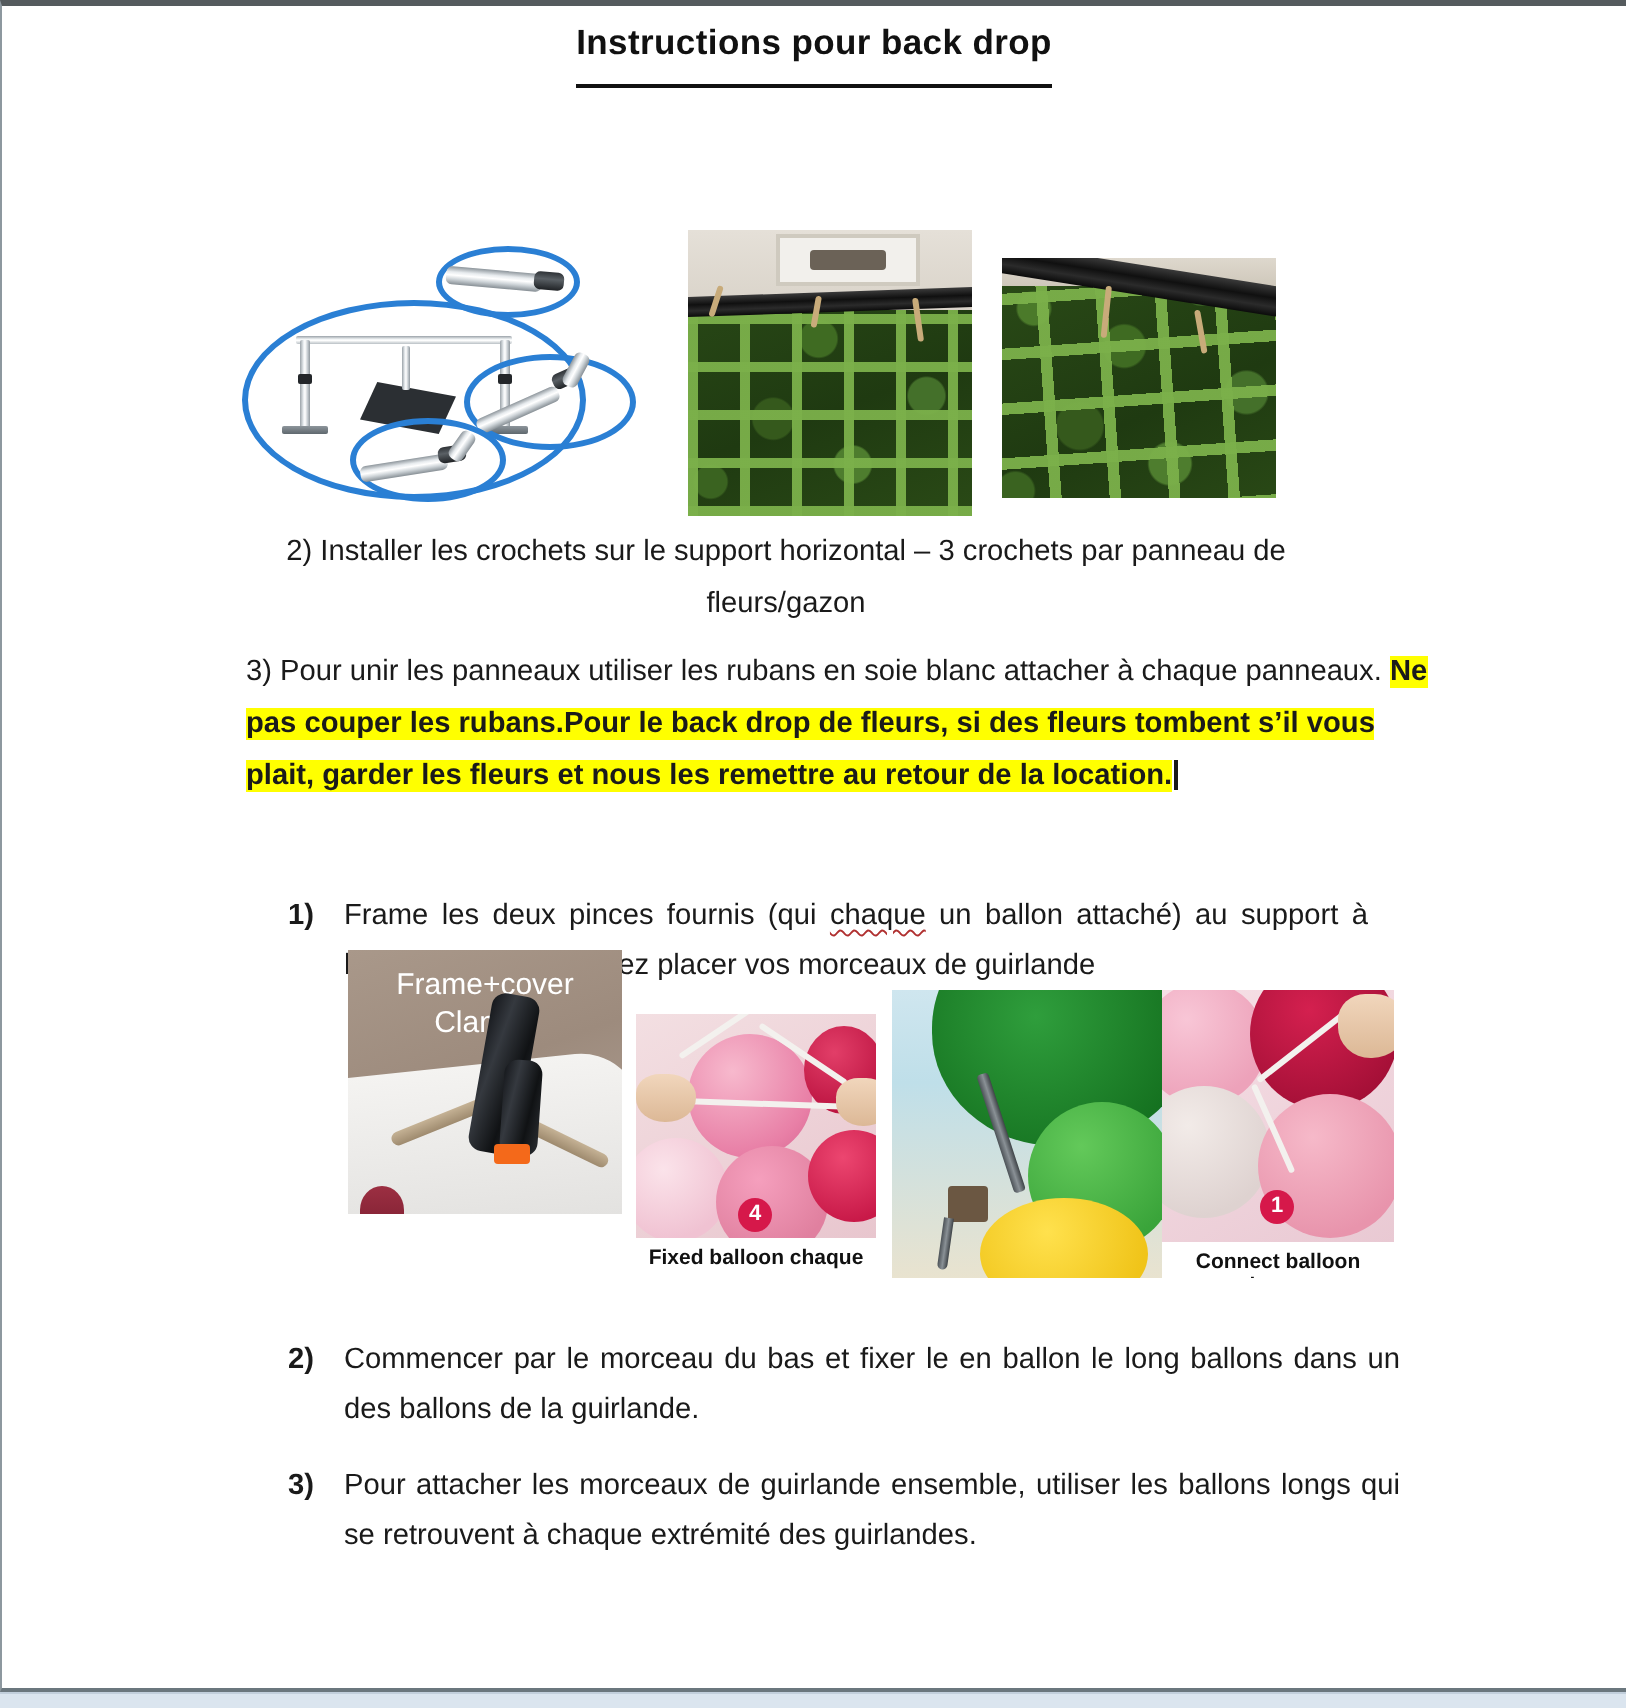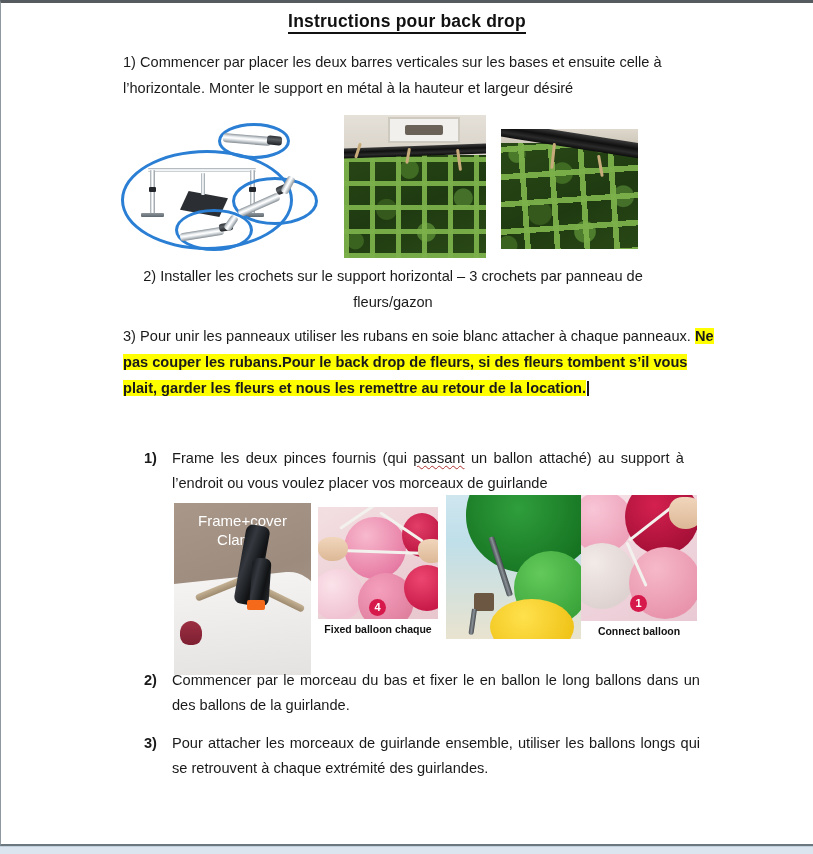--- a/index.html
+++ b/index.html
@@ -41,21 +41,21 @@
     position: absolute;
     width: 100%;
     text-align: center;
     font-size: 17.5px;
     font-weight: bold;
     color: #111;
     letter-spacing: .2px;
   }
   .doc-title span {
     border-bottom: 2px solid #111;
-    padding-bottom: 1px;
+    padding-bottom: 11px;
   }
   .para {
     position: absolute;
     font-size: 14.6px;
     line-height: 26px;
     color: #1a1a1a;
   }
 
   .hl {
     background: #ffff00;
@@ -282,21 +282,20 @@
 </style>
 </head>
 <body>
 
 <div class="page">
 
   <div class="doc-title" style="top:8px;">
     <span>Instructions  pour  back drop</span>
   </div>
 
-  <div class="para" style="left:122px; top:46px; width:550px;">1) Commencer par placer les deux barres verticales sur les bases et ensuite celle à l’horizontale. Monter le support en métal à la hauteur et largeur désiré</div>
 
   <div class="fig stand-diagram" style="left:118px; top:112px; width:225px; height:145px;">
 
     <div class="oval" style="left:2px; top:35px; width:172px; height:100px;"></div>
 
     <div class="pole-h" style="left:29px; top:53px; width:108px; height:4px;"></div>
     <div class="pole-v" style="left:31px; top:55px; width:5px; height:44px;"></div>
     <div class="pole-v" style="left:131px; top:55px; width:5px; height:44px;"></div>
     <div class="collar" style="left:30px; top:72px; width:7px; height:5px;"></div>
     <div class="collar" style="left:130px; top:72px; width:7px; height:5px;"></div>
@@ -339,24 +338,24 @@
     <div class="hook" style="left:96px; top:26px; height:22px; transform:rotate(-10deg);"></div>
   </div>
 
   <div class="para" style="left:122px; top:260px; width:540px;text-align:center;">2) Installer les crochets sur le support horizontal – 3  crochets par panneau de fleurs/gazon</div>
 
   <div class="para" style="left:122px; top:320px; width:600px;"><span>3) Pour unir les panneaux utiliser les rubans en soie blanc attacher à chaque panneaux. </span><span class="hl">Ne pas couper les rubans.</span><span class="hl">Pour le back drop de fleurs, si des fleurs tombent s’il vous plait, garder les fleurs et nous les remettre au retour de la location.</span><span class="caret"></span></div>
 
 
   <div class="li" style="left:143px; top:443px; width:540px;">
     <span class="num">1)</span>
-    <span class="body"><span>Frame  les deux pinces fournis (qui </span><span class="misspell">passant</span><span> un ballon attaché) au support à l’endroit ou vous voulez placer vos morceaux de guirlande</span></span>
-  </div>
-
-  <div class="photo clamp-photo" style="left:173px; top:500px; width:137px; height:172px;">
+    <span class="body"><span>Frame  les deux pinces fournis (qui </span><span class="misspell">chaque</span><span> un ballon attaché) au support à l’endroit ou vous voulez placer vos morceaux de guirlande</span></span>
+  </div>
+
+  <div class="photo clamp-photo" style="left:173px; top:472px; width:137px; height:132px;">
     <div class="clamp-table"></div>
     <div class="overlay-text" style="top:8px;">Frame+cover</div>
     <div class="overlay-text" style="top:27px;">Clamps</div>
     <div class="clamp-arm" style="left:22px; top:92px; width:68px; transform:rotate(-22deg);"></div>
     <div class="clamp-arm" style="left:74px; top:76px; width:62px; transform:rotate(26deg);"></div>
     <div class="clamp-body" style="left:66px; top:22px; width:24px; height:80px; transform:rotate(10deg);"></div>
     <div class="clamp-body" style="left:77px; top:55px; width:19px; height:48px; transform:rotate(4deg);"></div>
     <div class="clamp-orange" style="left:73px; top:97px; width:18px; height:10px;"></div>
     <div class="finger" style="left:6px; top:118px; width:22px; height:24px;"></div>
   </div>

